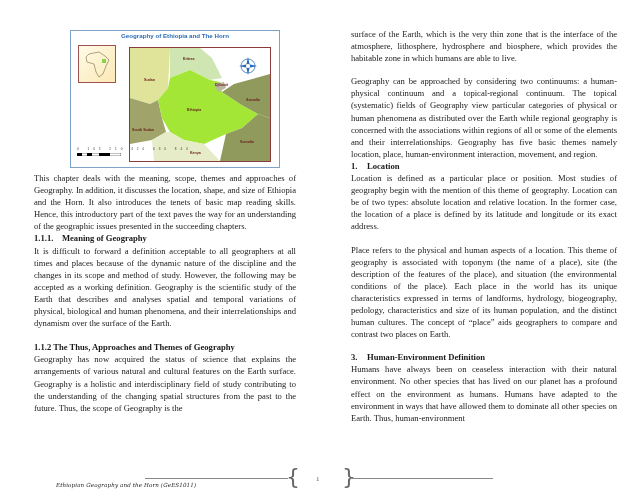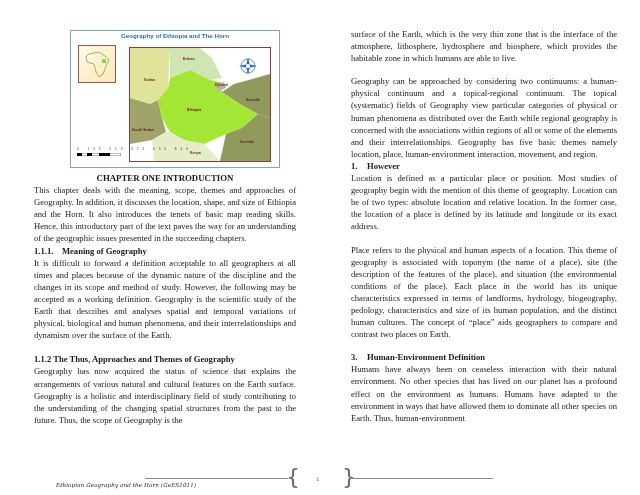--- a/index.html
+++ b/index.html
@@ -75,33 +75,32 @@
   <div class="tick-lbl">0 105 210 420 630 840</div>
   <svg class="scale" viewBox="0 0 44 3">
     <rect x="0" y="0" width="44" height="3" fill="#fff" stroke="#000" stroke-width="0.5"></rect>
     <rect x="0" y="0" width="5" height="3" fill="#000"></rect>
       <rect x="10" y="0" width="5" height="3" fill="#000"></rect>
     <rect x="22" y="0" width="11" height="3" fill="#000"></rect>
   </svg>
 </div>
 
 <div class="col left">
-  <p class="center-title">CHAPTER ONE INTRODUCTION</p>
   <p>This chapter deals with the meaning, scope, themes and approaches of Geography. In addition, it discusses the location, shape, and size of Ethiopia and the Horn. It also introduces the tenets of basic map reading skills. Hence, this introductory part of the text paves the way for an understanding of the geographic issues presented in the succeeding chapters.</p>
   <p class="h3" style="white-space:pre;">1.1.1.    Meaning of Geography</p>
   <p>It is difficult to forward a definition acceptable to all geographers at all times and places because of the dynamic nature of the discipline and the changes in its scope and method of study. However, the following may be accepted as a working definition. Geography is the scientific study of the Earth that describes and analyses spatial and temporal variations of physical, biological and human phenomena, and their interrelationships and dynamism over the surface of the Earth.</p>
   <p class="h3" style="margin-top:12px;">1.1.2 The Thus, Approaches and Themes of Geography</p>
   <p>Geography has now acquired the status of science that explains the arrangements of various natural and cultural features on the Earth surface. Geography is a holistic and interdisciplinary field of study contributing to the understanding of the changing spatial structures from the past to the future. Thus, the scope of Geography is the</p>
 </div>
 
 <div class="col right">
   <p>surface of the Earth, which is the very thin zone that is the interface of the atmosphere, lithosphere, hydrosphere and biosphere, which provides the habitable zone in which humans are able to live.</p>
   <div class="gap"></div>
   <p>Geography can be approached by considering two continuums: a human-physical continuum and a topical-regional continuum. The topical (systematic) fields of Geography view particular categories of physical or human phenomena as distributed over the Earth while regional geography is concerned with the associations within regions of all or some of the elements and their interrelationships. Geography has five basic themes namely location, place, human-environment interaction, movement, and region.</p>
-  <p class="num-h"><span class="n">1.</span><span>However</span></p>
+  <p class="num-h"><span class="n">1.</span><span>Location</span></p>
   <p>Location is defined as a particular place or position. Most studies of geography begin with the mention of this theme of geography. Location can be of two types: absolute location and relative location. In the former case, the location of a place is defined by its latitude and longitude or its exact address.</p>
   <div class="gap"></div>
   <p>Place refers to the physical and human aspects of a location. This theme of geography is associated with toponym (the name of a place), site (the description of the features of the place), and situation (the environmental conditions of the place). Each place in the world has its unique characteristics expressed in terms of landforms, hydrology, biogeography, pedology, characteristics and size of its human population, and the distinct human cultures. The concept of “place” aids geographers to compare and contrast two places on Earth.</p>
   <div class="gap"></div>
   <p class="num-h"><span class="n">3.</span><span>Human-Environment Definition</span></p>
   <p>Humans have always been on ceaseless interaction with their natural environment. No other species that has lived on our planet has a profound effect on the environment as humans. Humans have adapted to the environment in ways that have allowed them to dominate all other species on Earth. Thus, human-environment</p>
 </div>
 
 <div class="footer-text">Ethiopian Geography and the Horn (GeES1011)</div>
 <div class="rule-l"></div>

